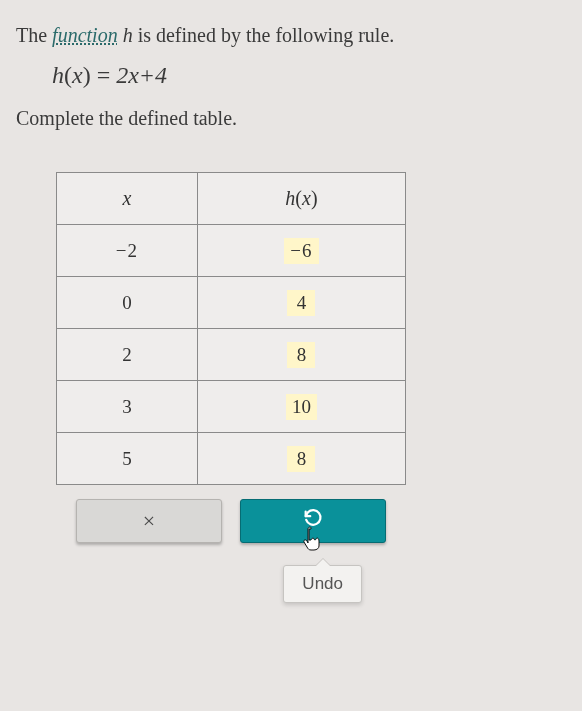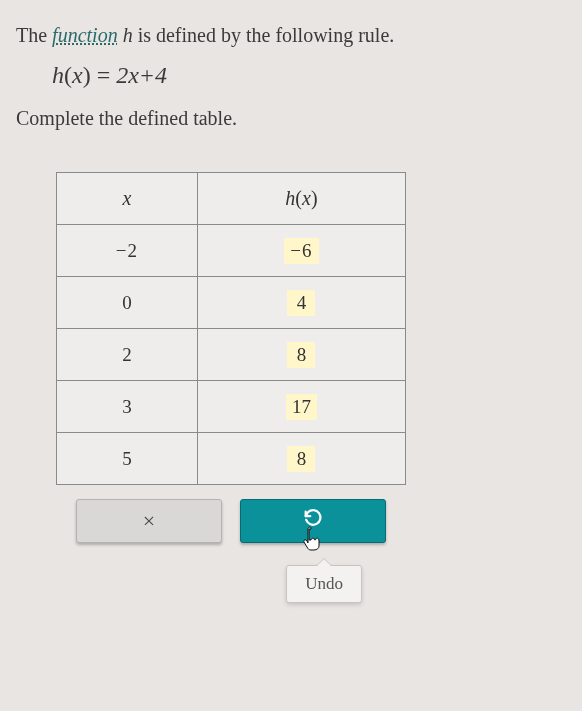--- a/index.html
+++ b/index.html
@@ -103,21 +103,21 @@
     transform: translateX(-50%);
   }
   .tooltip {
     position: absolute;
     top: 66px;
     right: 44px;
     background: #f3f2f0;
     border: 1px solid #c6c4c1;
     border-radius: 3px;
     padding: 8px 18px;
-    font-family: Liberation Serif, serif;
+    font-family: Liberation Sans, sans-serif;
     font-size: 17px;
     color: #555;
     box-shadow: 0 2px 4px rgba(0,0,0,.15);
   }
   .tooltip::before {
     content: "";
     position: absolute;
     top: -8px;
     left: 50%;
     transform: translateX(-50%);
@@ -165,21 +165,21 @@
       <tr>
         <td><span>0</span></td>
         <td><span class="ans">4</span></td>
       </tr>
       <tr>
         <td><span>2</span></td>
         <td><span class="ans">8</span></td>
       </tr>
       <tr>
         <td><span>3</span></td>
-        <td><span class="ans">17</span></td>
+        <td><span class="ans">10</span></td>
       </tr>
       <tr>
         <td><span>5</span></td>
         <td><span class="ans">8</span></td>
       </tr>
     </tbody>
   </table>
 
   <div class="btn-row">
     <div class="btn btn-clear">

